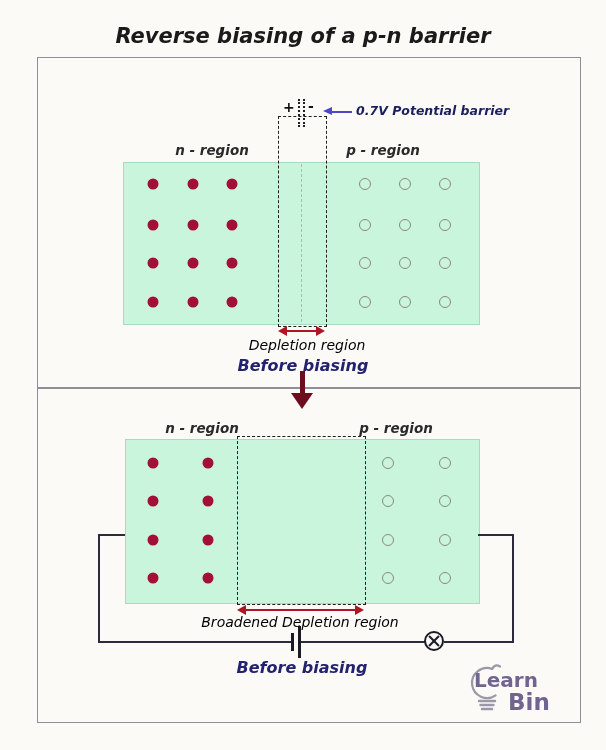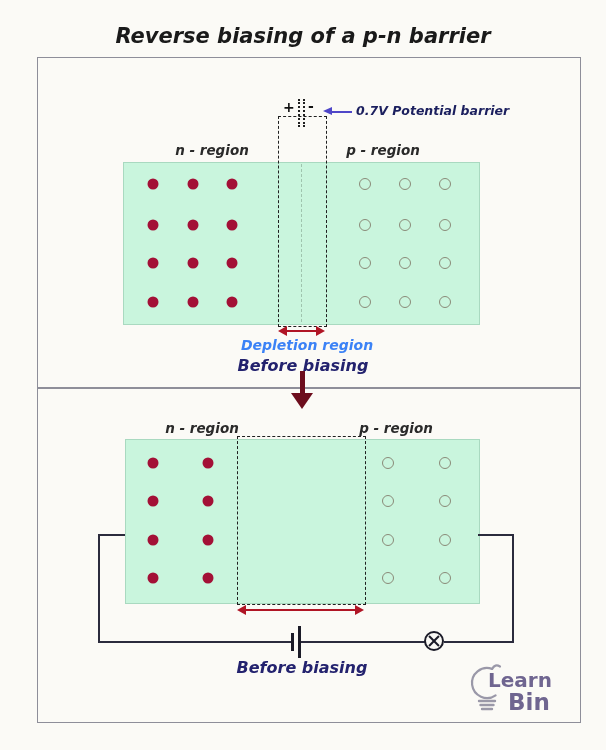--- a/index.html
+++ b/index.html
@@ -10,21 +10,21 @@
   }
   .abs { position:absolute; }
   .panel { position:absolute; border:1.5px solid #8e8e99; background:transparent; }
   .title {
     position:absolute; left:303px; top:24px; transform:translateX(-50%);
     font-size:21px; font-weight:bold; font-style:italic; color:#1a1a1a; white-space:nowrap;
   }
   .region-fill { position:absolute; background:#c9f5dd; border:1px solid #a9d9c0; }
   .center-label { position:absolute; transform:translateX(-50%); white-space:nowrap; }
   .region-label { font-size:13.5px; font-weight:bold; font-style:italic; color:#2a2a2a; }
-  .darkred-label { font-size:14px; font-weight:bold; font-style:italic; color:#3b82f6; }
+  .darkred-label { font-size:14px; font-weight:normal; font-style:italic; color:#000000; }
   .navy-label { font-size:16px; font-weight:bold; font-style:italic; color:#23226e; }
   .dashed-box { position:absolute; border:1.6px dashed #1f1f1f; background:transparent; }
   .junction-line { position:absolute; width:0; border-left:1.5px dashed #9fc4ae; }
   .dotline { position:absolute; width:0; border-left:2px dotted #1f1f1f; }
   .sign { position:absolute; font-size:14px; font-weight:bold; color:#111; }
   .barrier-text { position:absolute; font-size:12.5px; font-weight:bold; font-style:italic; color:#1b1f5e; white-space:nowrap; }
   .hline { position:absolute; height:2px; }
   .vline { position:absolute; width:2px; }
   .red { background:#b01525; }
   .wire { background:#2b2b3d; }
@@ -99,20 +99,21 @@
     <div class="x2"></div>
   </div>
   <div class="hline wire" style="left:444px; top:641px; width:70px;"></div>
   <div class="vline wire" style="left:512px; top:534px; height:109px;"></div>
   <div class="hline wire" style="left:478px; top:534px; width:36px;"></div>
 
   <div class="tri" style="left:237px; top:605px; border-top:5px solid transparent; border-bottom:5px solid transparent; border-right:9px solid #b01525;"></div>
   <div class="hline red" style="left:245px; top:609px; width:111px; height:1.8px;"></div>
   <div class="tri" style="left:355px; top:605px; border-top:5px solid transparent; border-bottom:5px solid transparent; border-left:9px solid #b01525;"></div>
 
+  <div class="center-label darkred-label" style="left:300px; top:614px;">Broadened Depletion region</div>
   <div class="center-label navy-label" style="left:302px; top:658px;">Before biasing</div>
 
   <div class="dots-layer">
       <div class="dot electron" style="left: 153px; top: 184px;"></div>
       <div class="dot electron" style="left: 193px; top: 184px;"></div>
       <div class="dot electron" style="left: 232px; top: 184px;"></div>
       <div class="dot electron" style="left: 153px; top: 225px;"></div>
       <div class="dot electron" style="left: 193px; top: 225px;"></div>
       <div class="dot electron" style="left: 232px; top: 225px;"></div>
       <div class="dot electron" style="left: 153px; top: 263px;"></div>
@@ -156,17 +157,17 @@
       <div class="dot hole" style="left: 388px; top: 578px;"></div>
       <div class="dot hole" style="left: 445px; top: 578px;"></div>
     </div>
 
   <div class="abs" style="left:465px; top:660px; width:110px; height:58px;">
     <svg width="50" height="55" viewBox="0 0 50 55" style="position:absolute; left:0; top:0;">
       <path d="M 30.6 35.3 A 15 15 0 1 1 27.1 8.9" fill="none" stroke="#9a98a8" stroke-width="2.2" stroke-linecap="round"></path>
       <path d="M 27.1 8.9 Q 30 3.5 35 6.5" fill="none" stroke="#9a98a8" stroke-width="2.2" stroke-linecap="round"></path>
       <path d="M 14 41 H 30 M 15.5 45 H 28.5 M 17 49 H 27" stroke="#9a98a8" stroke-width="2.4" stroke-linecap="round"></path>
     </svg>
-    <div class="logo-text" style="left:23px; top:10px; font-size:20px;">Learn</div>
+    <div class="logo-text" style="left:9px; top:10px; font-size:20px;">Learn</div>
     <div class="logo-text" style="left:43px; top:31px; font-size:23px;">Bin</div>
   </div>
 
 </div>
 
 </body></html>

